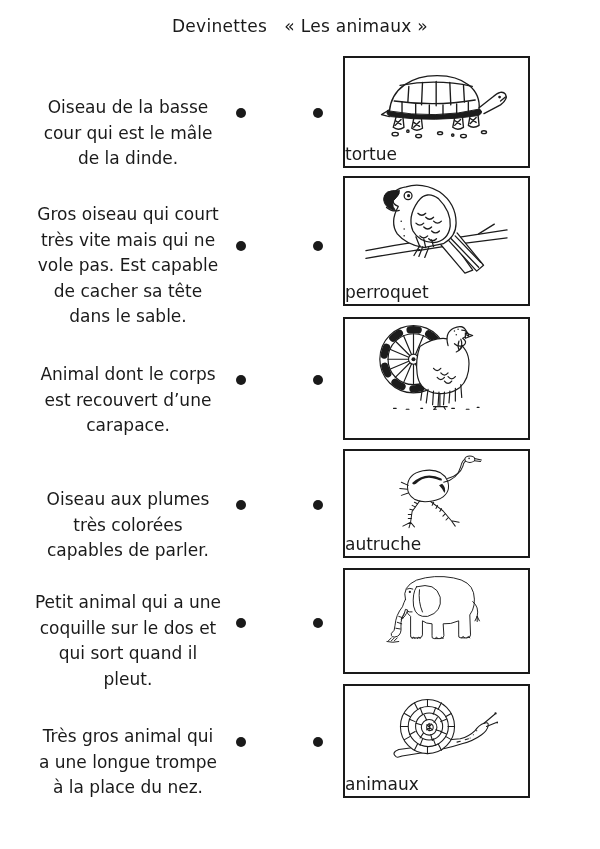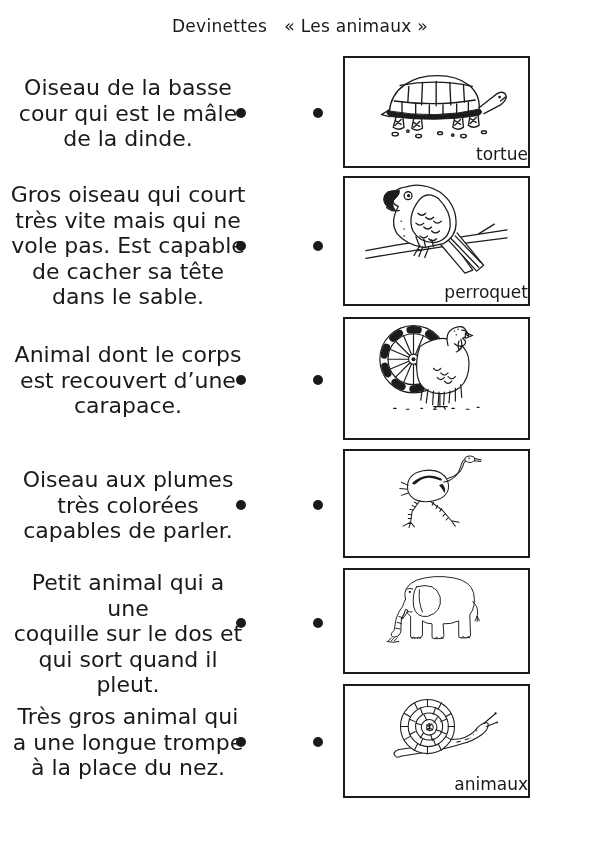--- a/index.html
+++ b/index.html
@@ -8,37 +8,37 @@
     width:600px;height:849px;position:relative;overflow:hidden;
     background:var(--paper);color:var(--ink);
     font-family:"DejaVu Sans", sans-serif;
   }
   .title{
     position:absolute;top:16px;left:0;width:600px;text-align:center;
     font-size:17px;white-space:pre;letter-spacing:.3px;
   }
   .riddle{
     position:absolute;left:8px;width:240px;text-align:center;
-    font-size:22px;line-height:25.5px;white-space:pre-line;
+    font-size:17px;line-height:25.5px;white-space:pre-line;margin-top:20px;
   }
   .dot{
     position:absolute;width:10px;height:10px;border-radius:50%;
     background:var(--ink);
   }
   .card{
     position:absolute;left:343px;width:187px;box-sizing:border-box;
     background:var(--paper);border:2px solid var(--ink);
   }
   .card .art{
     position:absolute;top:2px;left:2px;right:2px;bottom:26px;
     display:flex;align-items:center;justify-content:center;
   }
   .card .art svg{height:100%;max-width:100%;width:auto;display:block;}
   .card .label{
-    position:absolute;left:0;right:0;bottom:2px;text-align:right;font-size:17px;
+    position:absolute;left:0;right:0;bottom:2px;text-align:left;font-size:17px;
   }
 </style>
 </head>
 <body>
 
 <div class="title">Devinettes   « Les animaux »</div>
 
 <div class="riddle" style="top:75px">Oiseau de la basse
 cour qui est le mâle
 de la dinde.</div>
@@ -176,20 +176,21 @@
         <ellipse cx="118" cy="8" rx="6.5" ry="4.2" fill="#fff"></ellipse>
         <path d="M124,7 L133,9 M124,10 L132,11"></path>
         <circle cx="117" cy="7" r="1" fill="#1c1c1c" stroke="none"></circle>
         <path d="M53,62 L43,76 L41,90 M41,90 L31,95 M41,90 L46,96 M41,90 L39,97"></path>
         <path d="M50,66 L46,64 M47,70 L43,68 M44,74 L40,73 M42,80 L38,80 M42,85 L38,85"></path>
         <path d="M67,63 L83,75 L94,88 M94,88 L104,90 M94,88 L99,95"></path>
         <path d="M71,64 L69,68 M76,68 L74,72 M81,72 L79,76 M86,79 L83,82 M90,84 L87,87"></path>
       </g>
     </svg>
   </div>
+  <div class="label">autruche</div>
 </div>
 
 <div class="card" style="top:568px;height:106px">
   <div class="art">
     <svg viewBox="0 0 150 100" preserveAspectRatio="xMidYMid meet">
       <g fill="none" stroke="#1c1c1c" stroke-width="1.3" stroke-linecap="round" stroke-linejoin="round">
         <path d="M33,37 Q28,20 48,11 Q72,3 98,8 Q121,12 125,28 Q129,46 120,58 L121,85 Q121,89 116,89 L108,89 Q104,89 105,85 L105,66 Q94,71 84,70 L85,86 Q85,90 80,90 L72,90 Q68,90 69,86 L69,70 Q61,70 56,66 L56,85 Q56,89 51,89 L43,89 Q39,89 40,85 L40,60 Q36,57 34,52 Q26,62 27,74 Q28,84 22,87 Q13,90 14,83 Q19,80 19,72 Q20,58 29,47 Q31,41 33,37 Z" fill="#fff"></path>
         <path d="M34,52 Q38,55 42,54"></path>
         <path d="M36,52 Q33,61 27,64 Q32,58 33,51 Z" fill="#fff"></path>
         <path d="M48,20 Q74,13 80,34 Q83,54 63,60 Q47,62 44,46 Q42,29 48,20 Z" fill="#fff"></path>

